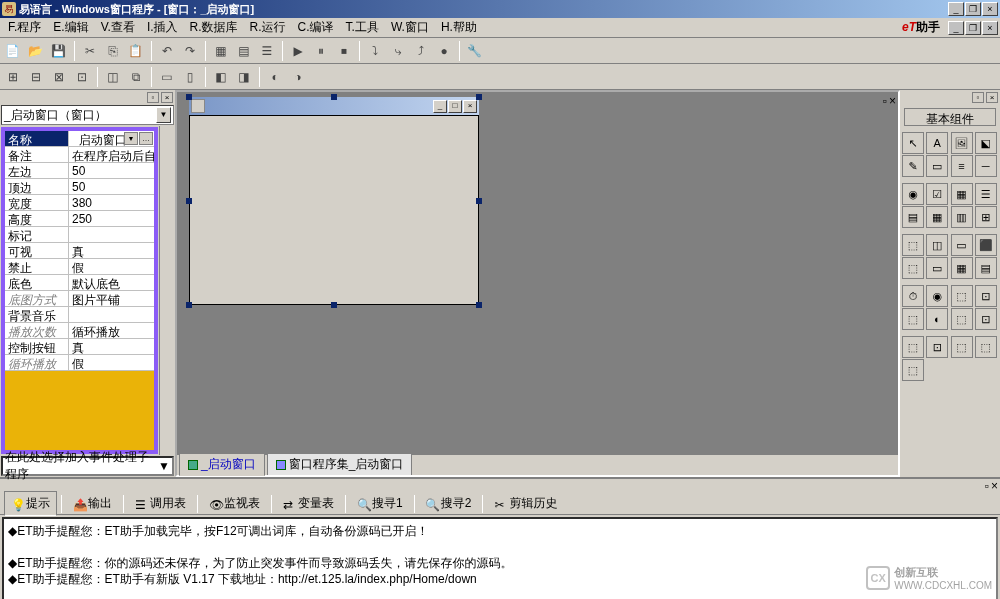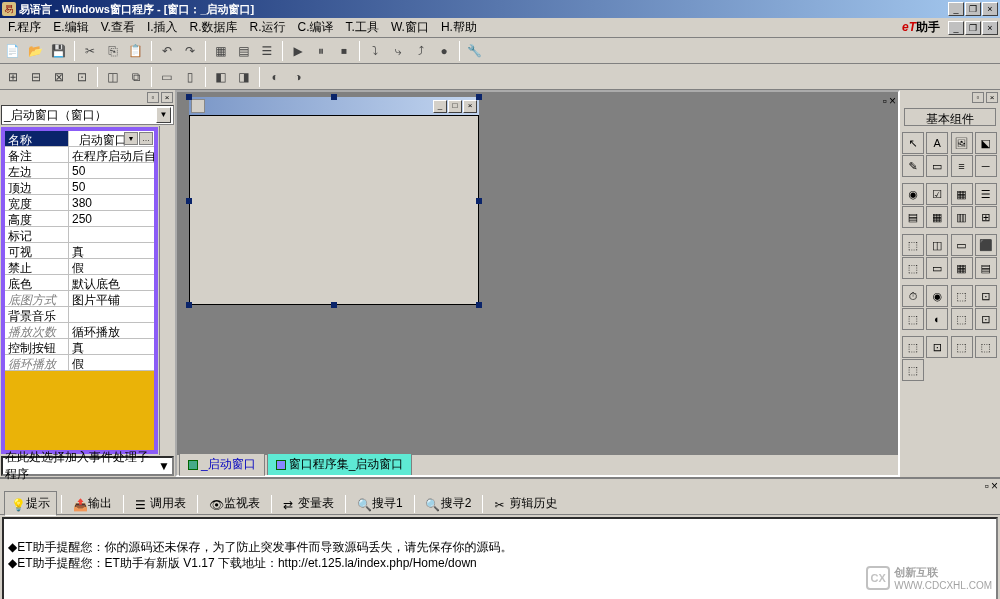--- a/index.html
+++ b/index.html
@@ -54,21 +54,21 @@
 .form-window { position:absolute; left:12px; top:5px; width:290px; }
 .form-title { height:18px; background:linear-gradient(to right,#7b97c7,#c2d5f0); display:flex; align-items:center; padding:0 2px;}
 .form-title .fico { width:14px; height:14px; background:#d4d0c8; border:1px solid #888; margin-right:3px;}
 .form-title .ft { flex:1;}
 .form-title .fbtns { display:flex; gap:1px;}
 .form-title .fbtn { width:14px; height:13px; background:#d4d0c8; border:1px solid #fff; border-right-color:#404040; border-bottom-color:#404040; font-size:8px; text-align:center;}
 .form-body { height:190px; background:#d4d0c8; background-image: radial-gradient(#000 0.5px, transparent 0.5px); background-size:8px 8px; border:1px solid #000;}
 .handle { width:6px; height:6px; background:#0a246a; position:absolute;}
 
 .canvas-tabs { position:absolute; bottom:0; left:0; right:0; height:20px; background:#d4d0c8; display:flex; align-items:flex-end; padding:0 2px;}
-.ctab { padding:2px 8px; border:1px solid #808080; border-bottom:none; background:#5eead4; font-size:12px; margin-right:2px; display:flex; align-items:center; gap:3px;}
+.ctab { padding:2px 8px; border:1px solid #808080; border-bottom:none; background:#e5e5e5; font-size:12px; margin-right:2px; display:flex; align-items:center; gap:3px;}
 .ctab.active { background:#d4d0c8; color:#0000c0; border-bottom:1px solid #d4d0c8; position:relative; top:1px; font-weight:normal;}
 .ctab .cico { width:10px; height:10px; background:#4a8; border:1px solid #060;}
 
 .right-panel { width:100px; background:#d4d0c8; display:flex; flex-direction:column;}
 .rp-title { height:18px; text-align:center; border:1px solid #808080; margin:4px; font-size:12px; padding:2px; background:#d4d0c8;}
 .tool-grid { display:grid; grid-template-columns:repeat(4,1fr); gap:1px; padding:2px;}
 .tool-btn { width:22px; height:22px; border:1px solid #808080; background:#d4d0c8; display:flex; align-items:center; justify-content:center; font-size:11px;}
 .tool-row-sep { grid-column: 1/5; height:4px;}
 
 .bottom-panel { height:132px; background:#d4d0c8; display:flex; flex-direction:column; border-top:2px solid #808080;}
@@ -376,20 +376,21 @@
         <span class="ico">🔍</span>
         <span>搜寻2</span>
       </div>
       <div class="bp-sep"></div>
       <div class="bp-tab">
         <span class="ico">✂</span>
         <span>剪辑历史</span>
       </div>
     </div>
   <div class="bp-content" id="bp-content">
+      <p>◆ET助手提醒您：ET助手加载完毕，按F12可调出词库，自动备份源码已开启！</p>
       <p>&nbsp;</p>
       <p>◆ET助手提醒您：你的源码还未保存，为了防止突发事件而导致源码丢失，请先保存你的源码。</p>
       <p>◆ET助手提醒您：ET助手有新版 V1.17  下载地址：http://et.125.la/index.php/Home/down</p>
     </div>
 </div>
 
 <div class="watermark">
   <div class="wm-logo">CX</div>
   <div>
     <div style="font-weight:bold">创新互联</div>

